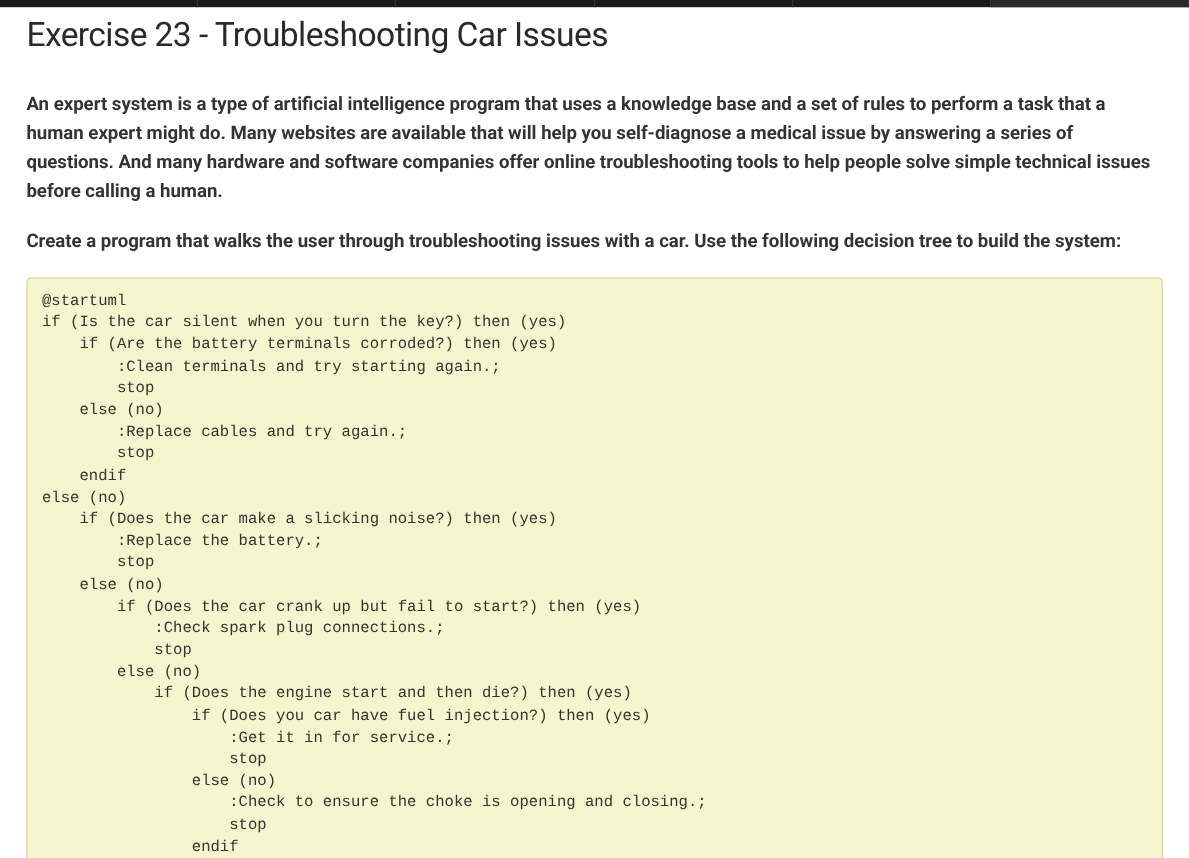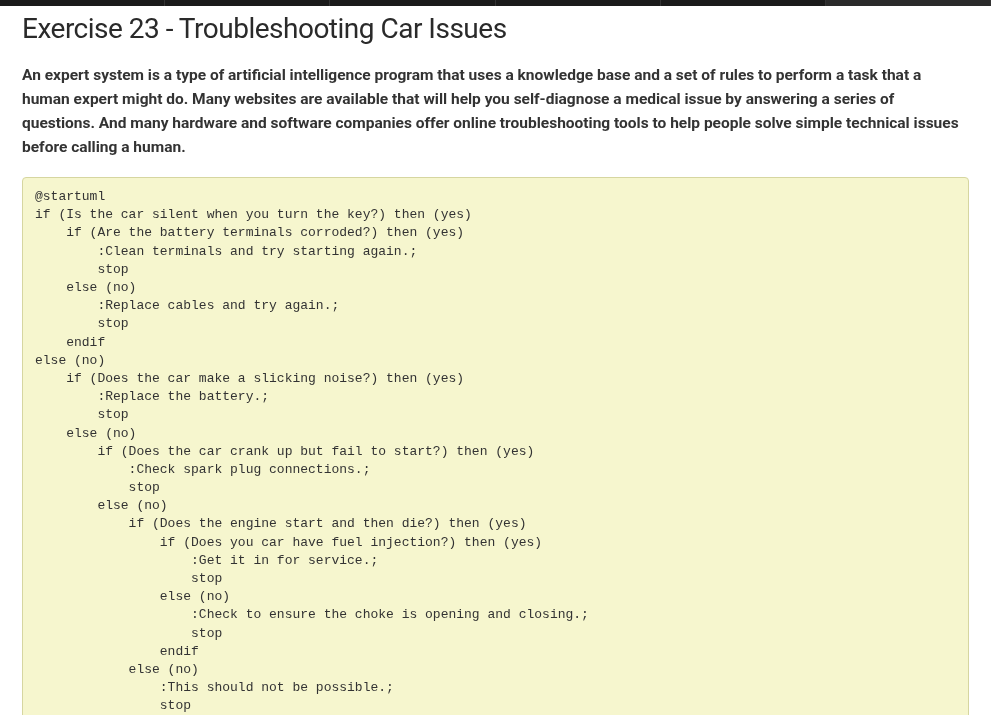--- a/index.html
+++ b/index.html
@@ -28,21 +28,21 @@
       background: #2a2a2a;
     }
     .content {
       padding: 0 22px 22px 22px;
     }
     h1 {
       font-size: 28px;
       font-weight: 400;
       color: #2a2a2a;
       margin-top: 6px;
-      margin-bottom: 18px;
+      margin-bottom: 30px;
       letter-spacing: -0.5px;
     }
     p {
       font-size: 15.5px;
       line-height: 1.55;
       color: #333;
       margin-bottom: 18px;
       font-weight: bold;
     }
     pre {
@@ -69,20 +69,21 @@
   <div class="top-bar-segment"></div>
   <div class="top-bar-segment"></div>
   <div class="top-bar-segment"></div>
 </div>
 
 <div class="content">
   <h1>Exercise 23 - Troubleshooting Car Issues</h1>
 
   <p>An expert system is a type of artificial intelligence program that uses a knowledge base and a set of rules to perform a task that a human expert might do. Many websites are available that will help you self-diagnose a medical issue by answering a series of questions. And many hardware and software companies offer online troubleshooting tools to help people solve simple technical issues before calling a human.</p>
 
+  <p>Create a program that walks the user through troubleshooting issues with a car. Use the following decision tree to build the system:</p>
 
   <pre>@startuml
 if (Is the car silent when you turn the key?) then (yes)
     if (Are the battery terminals corroded?) then (yes)
         :Clean terminals and try starting again.;
         stop
     else (no)
         :Replace cables and try again.;
         stop
     endif

